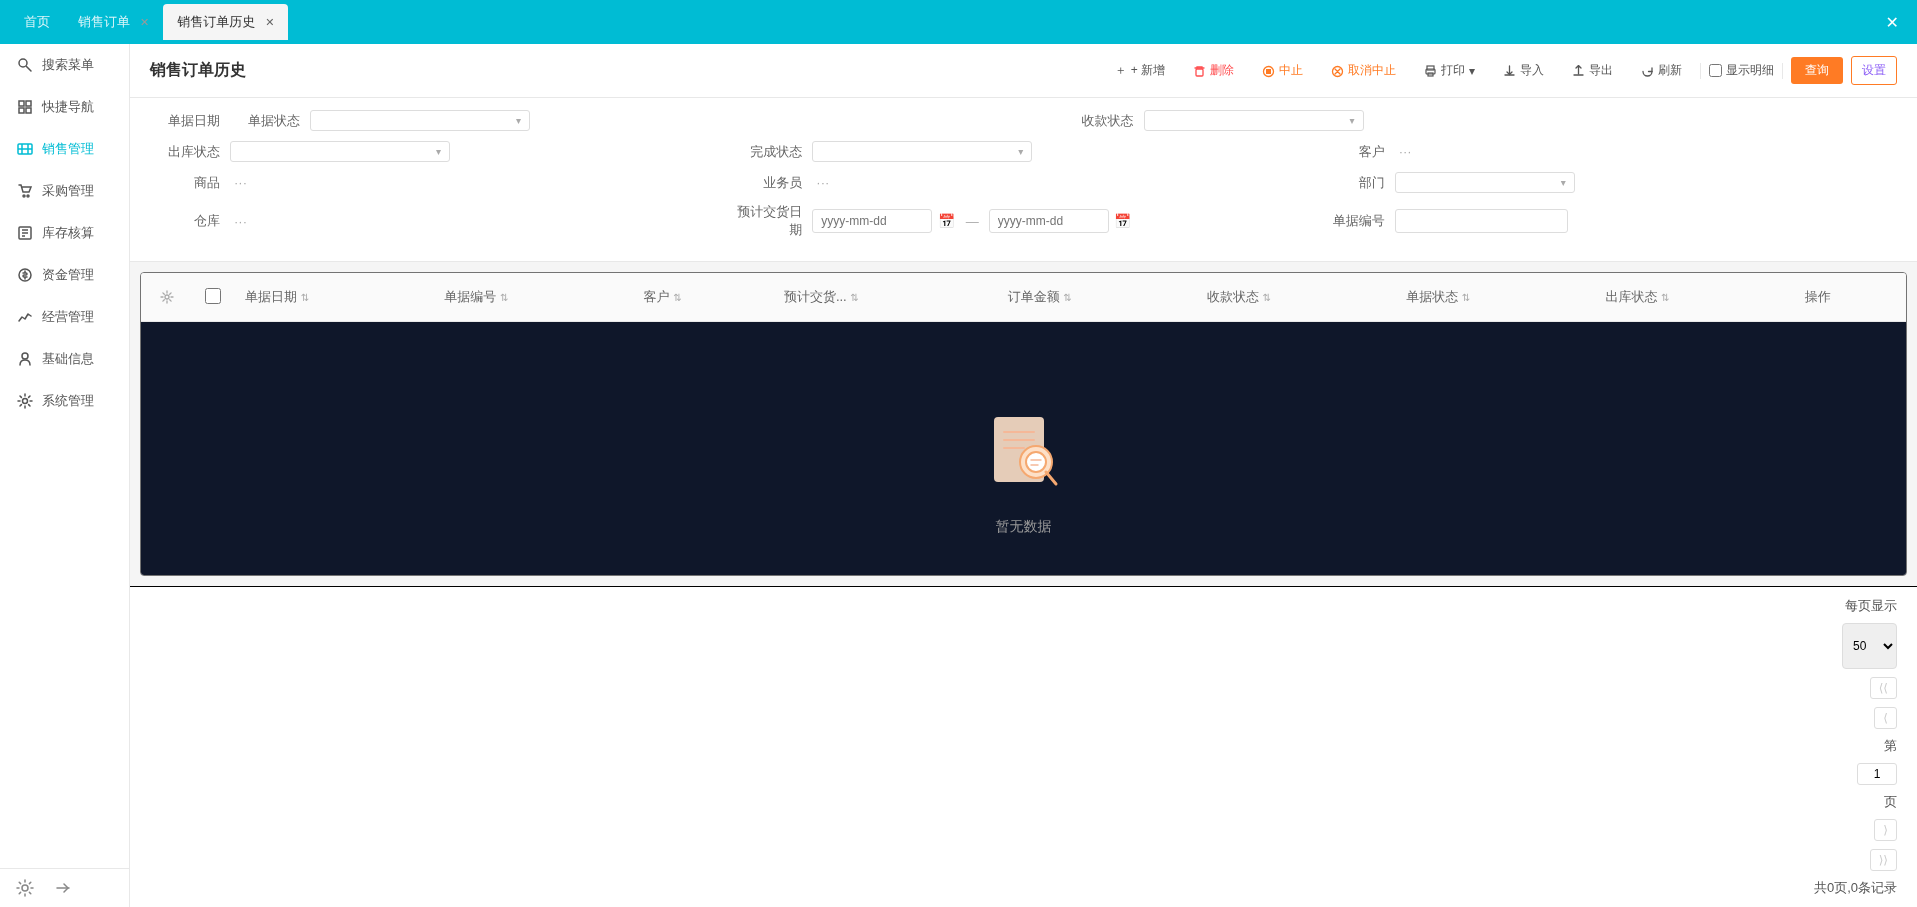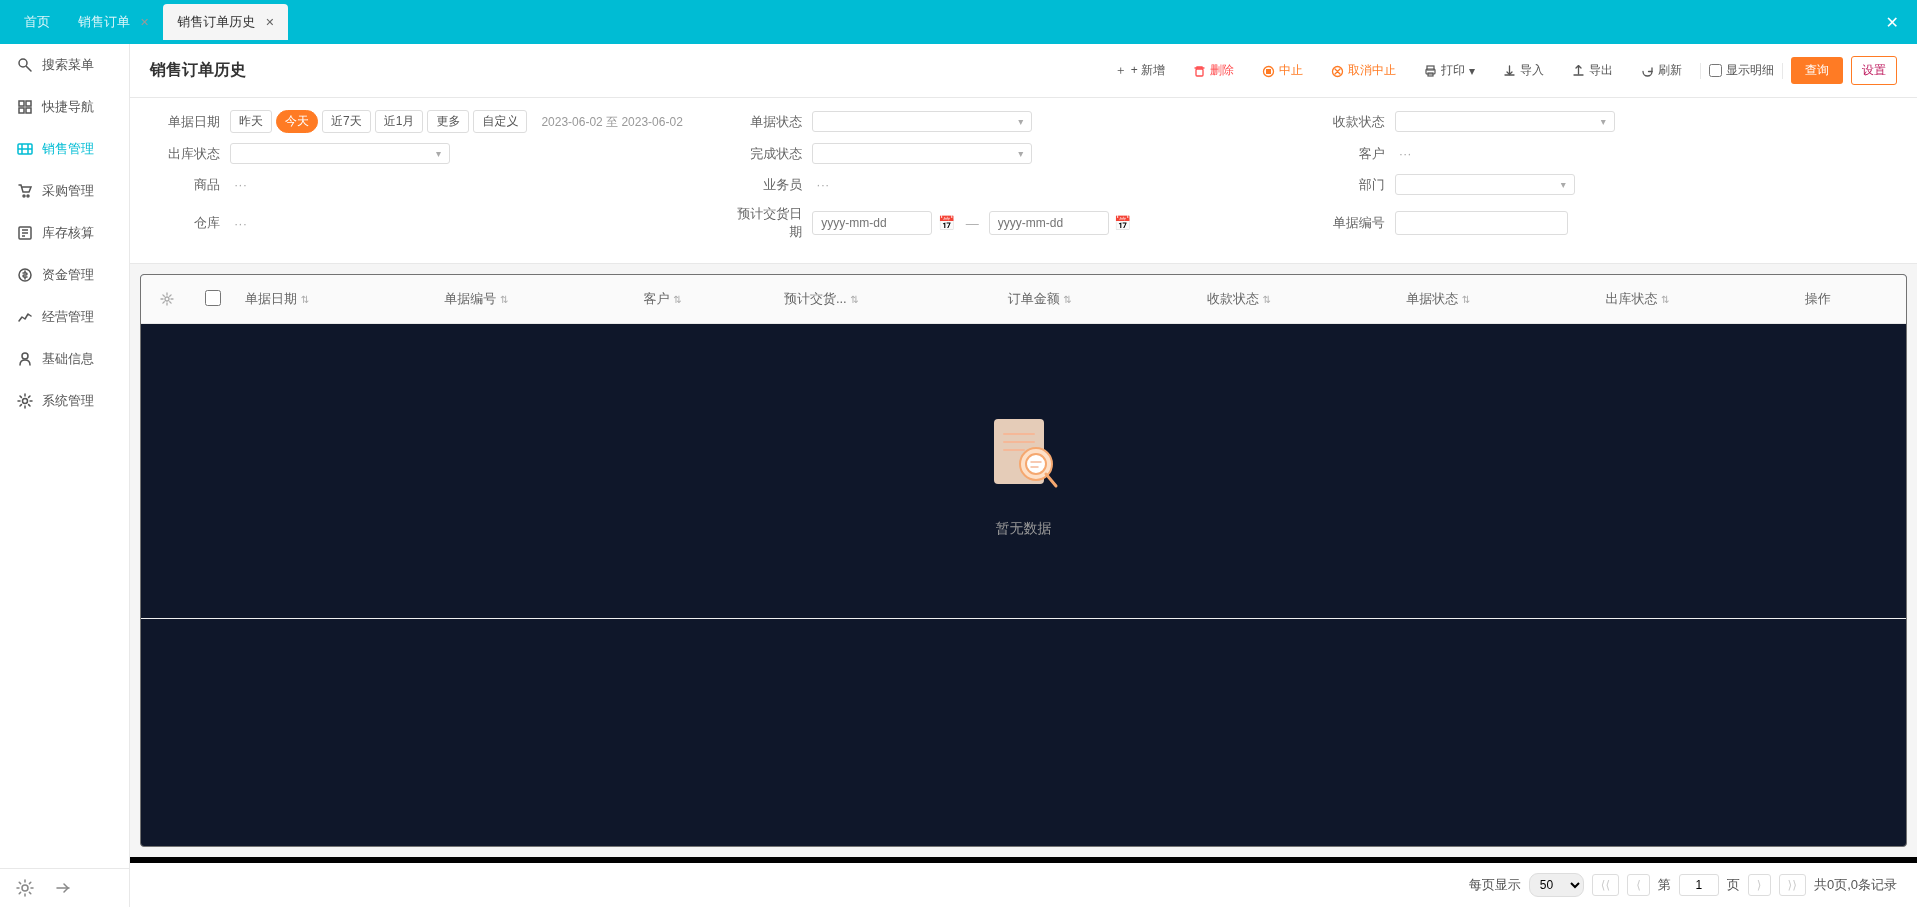--- a/index.html
+++ b/index.html
@@ -64,22 +64,22 @@
     .data-table td { padding: 10px 12px; border-bottom: 1px solid #f0f0f0; color: #333; }
     .table-settings-btn { width: 28px; height: 28px; display: flex; align-items: center; justify-content: center; cursor: pointer; color: #999; }
     .table-checkbox { width: 16px; height: 16px; cursor: pointer; }
 
     
     .empty-state { display: flex; flex-direction: column; align-items: center; justify-content: center; padding: 80px 0; }
     .empty-icon { width: 100px; height: 100px; margin-bottom: 16px; position: relative; }
     .empty-text { color: #999; font-size: 14px; }
 
     
-    .pagination-bar { background: white; border-top: 6px solid #000000; padding: 10px 20px; display: flex; align-items: center; justify-content: flex-end; gap: 8px; font-size: 13px; color: #555; flex-shrink: 0; }
-    .page-size-select { border: 1px solid #ddd; border-radius: 9px; padding: 3px 6px; font-size: 12px; cursor: pointer; }
+    .pagination-bar { background: white; border-top: 1px solid #000000; padding: 10px 20px; display: flex; align-items: flex-end; justify-content: flex-end; gap: 8px; font-size: 13px; color: #555; flex-shrink: 0; flex-direction: column; }
+    .page-size-select { border: 1px solid #ddd; border-radius: 4px; padding: 14px 6px; font-size: 12px; cursor: pointer; }
     .page-nav-btn { border: 1px solid #ddd; border-radius: 3px; padding: 3px 8px; cursor: pointer; background: white; color: #555; font-size: 12px; }
     .page-nav-btn:disabled { color: #ccc; cursor: default; }
     .page-input { border: 1px solid #ddd; border-radius: 3px; width: 40px; text-align: center; padding: 3px; font-size: 12px; }
 
     
     svg { display: inline-block; vertical-align: middle; }
 
     
     .sidebar-item.active svg { color: #00bcd4; }
   </style>
@@ -286,43 +286,30 @@
         </button>
         <div class="toolbar-separator"></div>
         <label class="checkbox-label">
           <input type="checkbox" style="">
           <span>显示明细</span>
         </label>
         <div class="toolbar-separator"></div>
         <button class="toolbar-btn toolbar-btn-primary">
           <span>查询</span>
         </button>
-        <button class="toolbar-btn" style="border:1px solid #ff7b24; color:#be185d; border-radius:3px;">
+        <button class="toolbar-btn" style="border:1px solid #ff7b24; color:#8b5cf6; border-radius:3px;">
           <span>设置</span>
         </button>
       </div>
     </div>
 
     <div class="filter-area">
 
       <div class="filter-row">
         <span class="filter-label">单据日期</span>
-        <div class="filter-control">
-          <div class="date-btns">
-            <button class="date-btn">昨天</button>
-            <button class="date-btn active">今天</button>
-            <button class="date-btn">近7天</button>
-            <button class="date-btn">近1月</button>
-            <button class="date-btn">更多</button>
-            <button class="date-btn">自定义</button>
-          </div>
-          <div style="margin-left: 8px; display:flex; flex-direction:column; justify-content:center;">
-            <div class="date-range">2023-06-02 至 2023-06-02</div>
-          </div>
-        </div>
         <span class="filter-label">单据状态</span>
         <div class="filter-control">
           <div class="select-control select-control-wide">
             <span></span>
             <span class="select-arrow">▾</span>
           </div>
         </div>
         <span class="filter-label">收款状态</span>
         <div class="filter-control">
           <div class="select-control select-control-wide">

